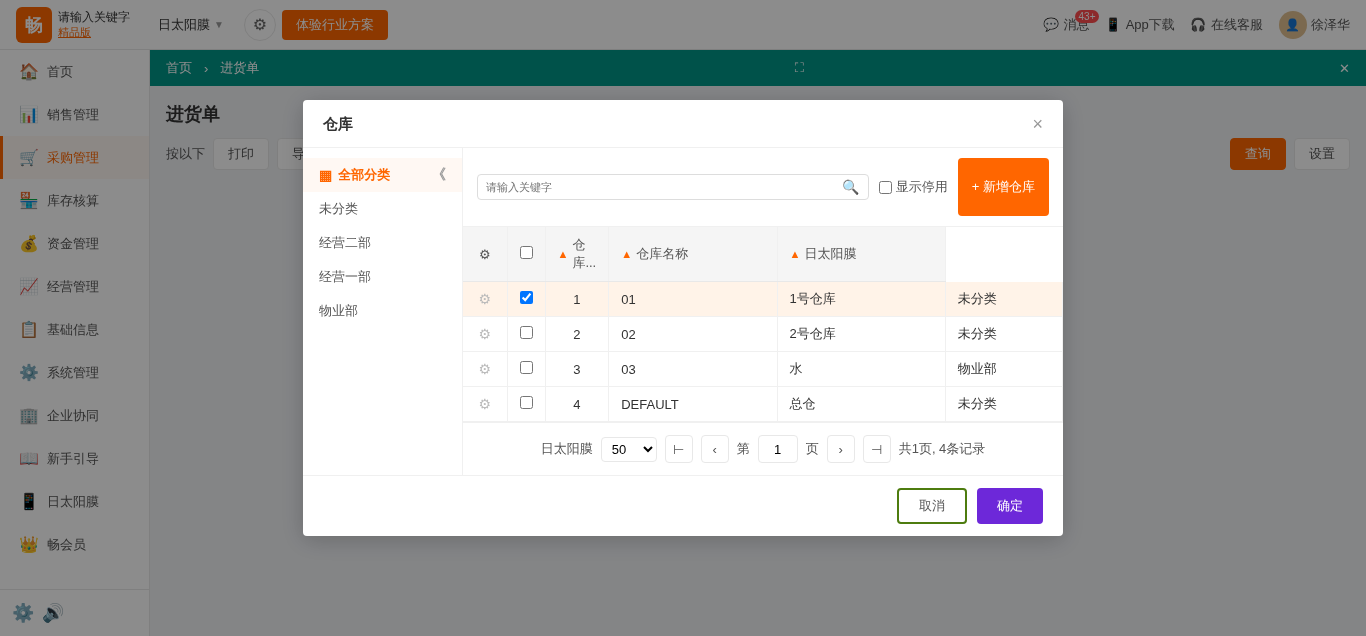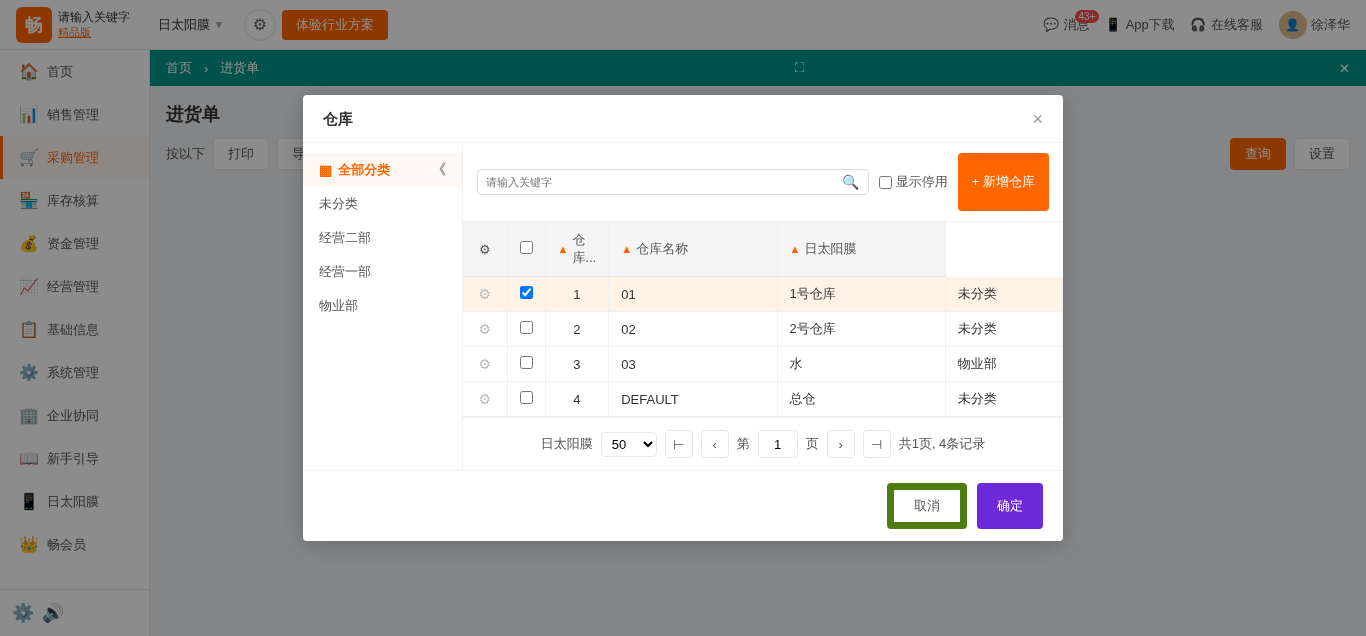--- a/index.html
+++ b/index.html
@@ -179,21 +179,21 @@
     .pg-select {
       border: 1px solid #e8e8e8; border-radius: 4px; padding: 3px 6px; font-size: 13px; background: #fff;
     }
 
     
     .dialog-footer {
       display: flex; justify-content: flex-end; gap: 10px;
       padding: 12px 20px; border-top: 1px solid #f0f0f0;
     }
     .btn-cancel {
-      padding: 7px 20px; border: 7px solid #4d7c0f; border-radius: 4px;
+      padding: 7px 20px; border: 2px solid #4d7c0f; border-radius: 4px;
       background: #fff; cursor: pointer; font-size: 13px; color: #555; margin-left: 21px;
     }
     .btn-confirm {
       padding: 7px 20px; border: none; border-radius: 4px;
       background: #6d28d9; color: #fff; cursor: pointer; font-size: 13px;
     }
 
     
     .bg-toolbar {
       display: flex; align-items: center; gap: 8px; margin-bottom: 12px; flex-wrap: wrap;

